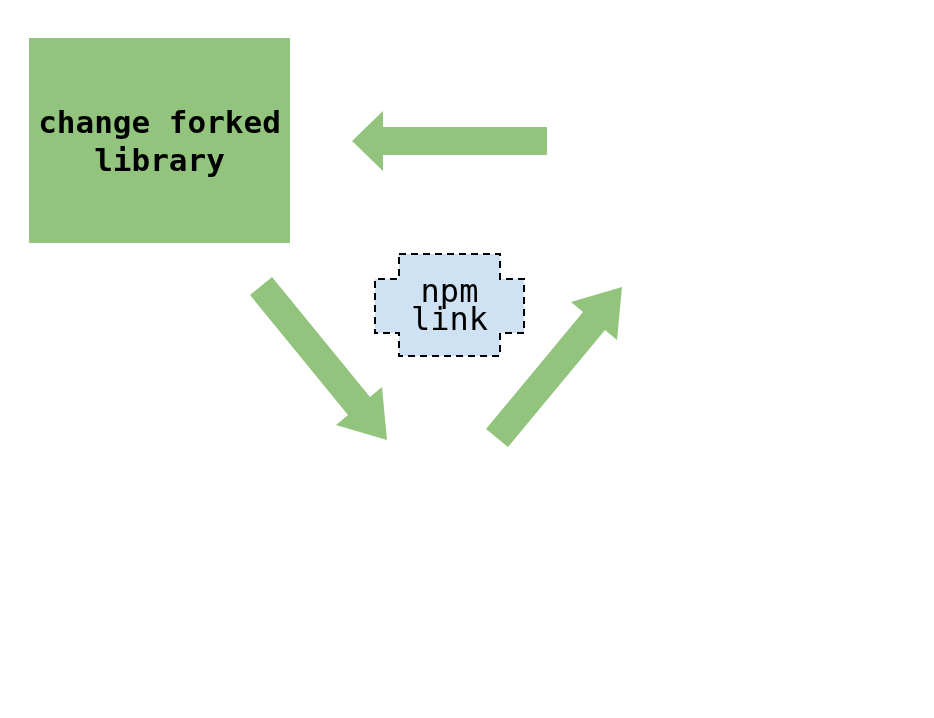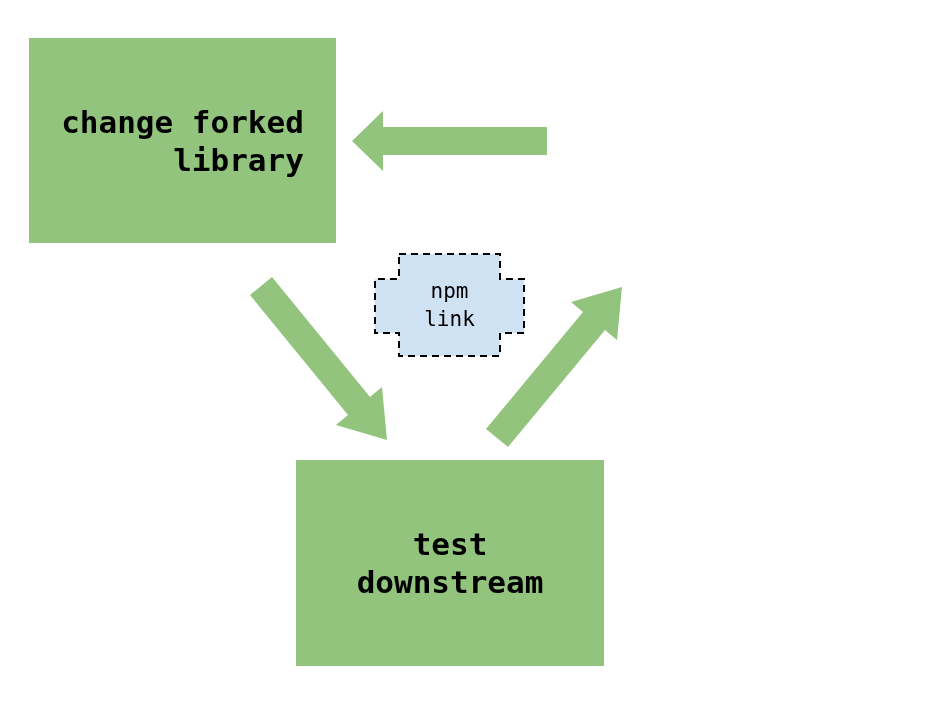--- a/index.html
+++ b/index.html
@@ -29,36 +29,36 @@
     align-items: center;
     justify-content: center;
     text-align: center;
     color: #000000;
     font-weight: 700;
     font-size: 31px;
     line-height: 38px;
     white-space: pre-line;
     font-family: "DejaVu Sans Mono", monospace;
   }
-  .node-change { left: 29px;  top: 38px;  width: 307px; height: 205px; text-align: right; }
+  .node-change { left: 29px;  top: 38px;  width: 261px; height: 205px; }
   .node-debug  { left: 581px; top: 39px;  width: 308px; height: 205px; }
   .node-test   { left: 296px; top: 460px; width: 308px; height: 206px; }
   .npm-label {
     position: absolute;
     left: 375px;
     top: 254px;
     width: 149px;
     height: 102px;
     display: flex;
     align-items: center;
     justify-content: center;
     text-align: center;
     color: #000000;
     font-weight: 400;
-    font-size: 21px;
+    font-size: 32px;
     line-height: 28px;
     white-space: pre-line;
     font-family: "DejaVu Sans Mono", monospace;
   }
 </style>
 </head>
 <body>
 
 <div class="canvas">
 
@@ -72,23 +72,19 @@
 
     <path stroke="#000000" stroke-width="2" stroke-dasharray="7 5" d="M399,254 H500 V279 H524 V333 H500 V356 H399 V333 H375 V279 H399 Z" fill="#cfe2f3"></path>
   </svg>
 
   <div class="node node-change">
     <span>change forked
 library</span>
   </div>
 
 
-  <div class="node node-test">
-    <span>test
-downstream</span>
-  </div>
 
   <div class="npm-label">
     <span>npm
 link</span>
   </div>
 
 </div>
 
 </body></html>

